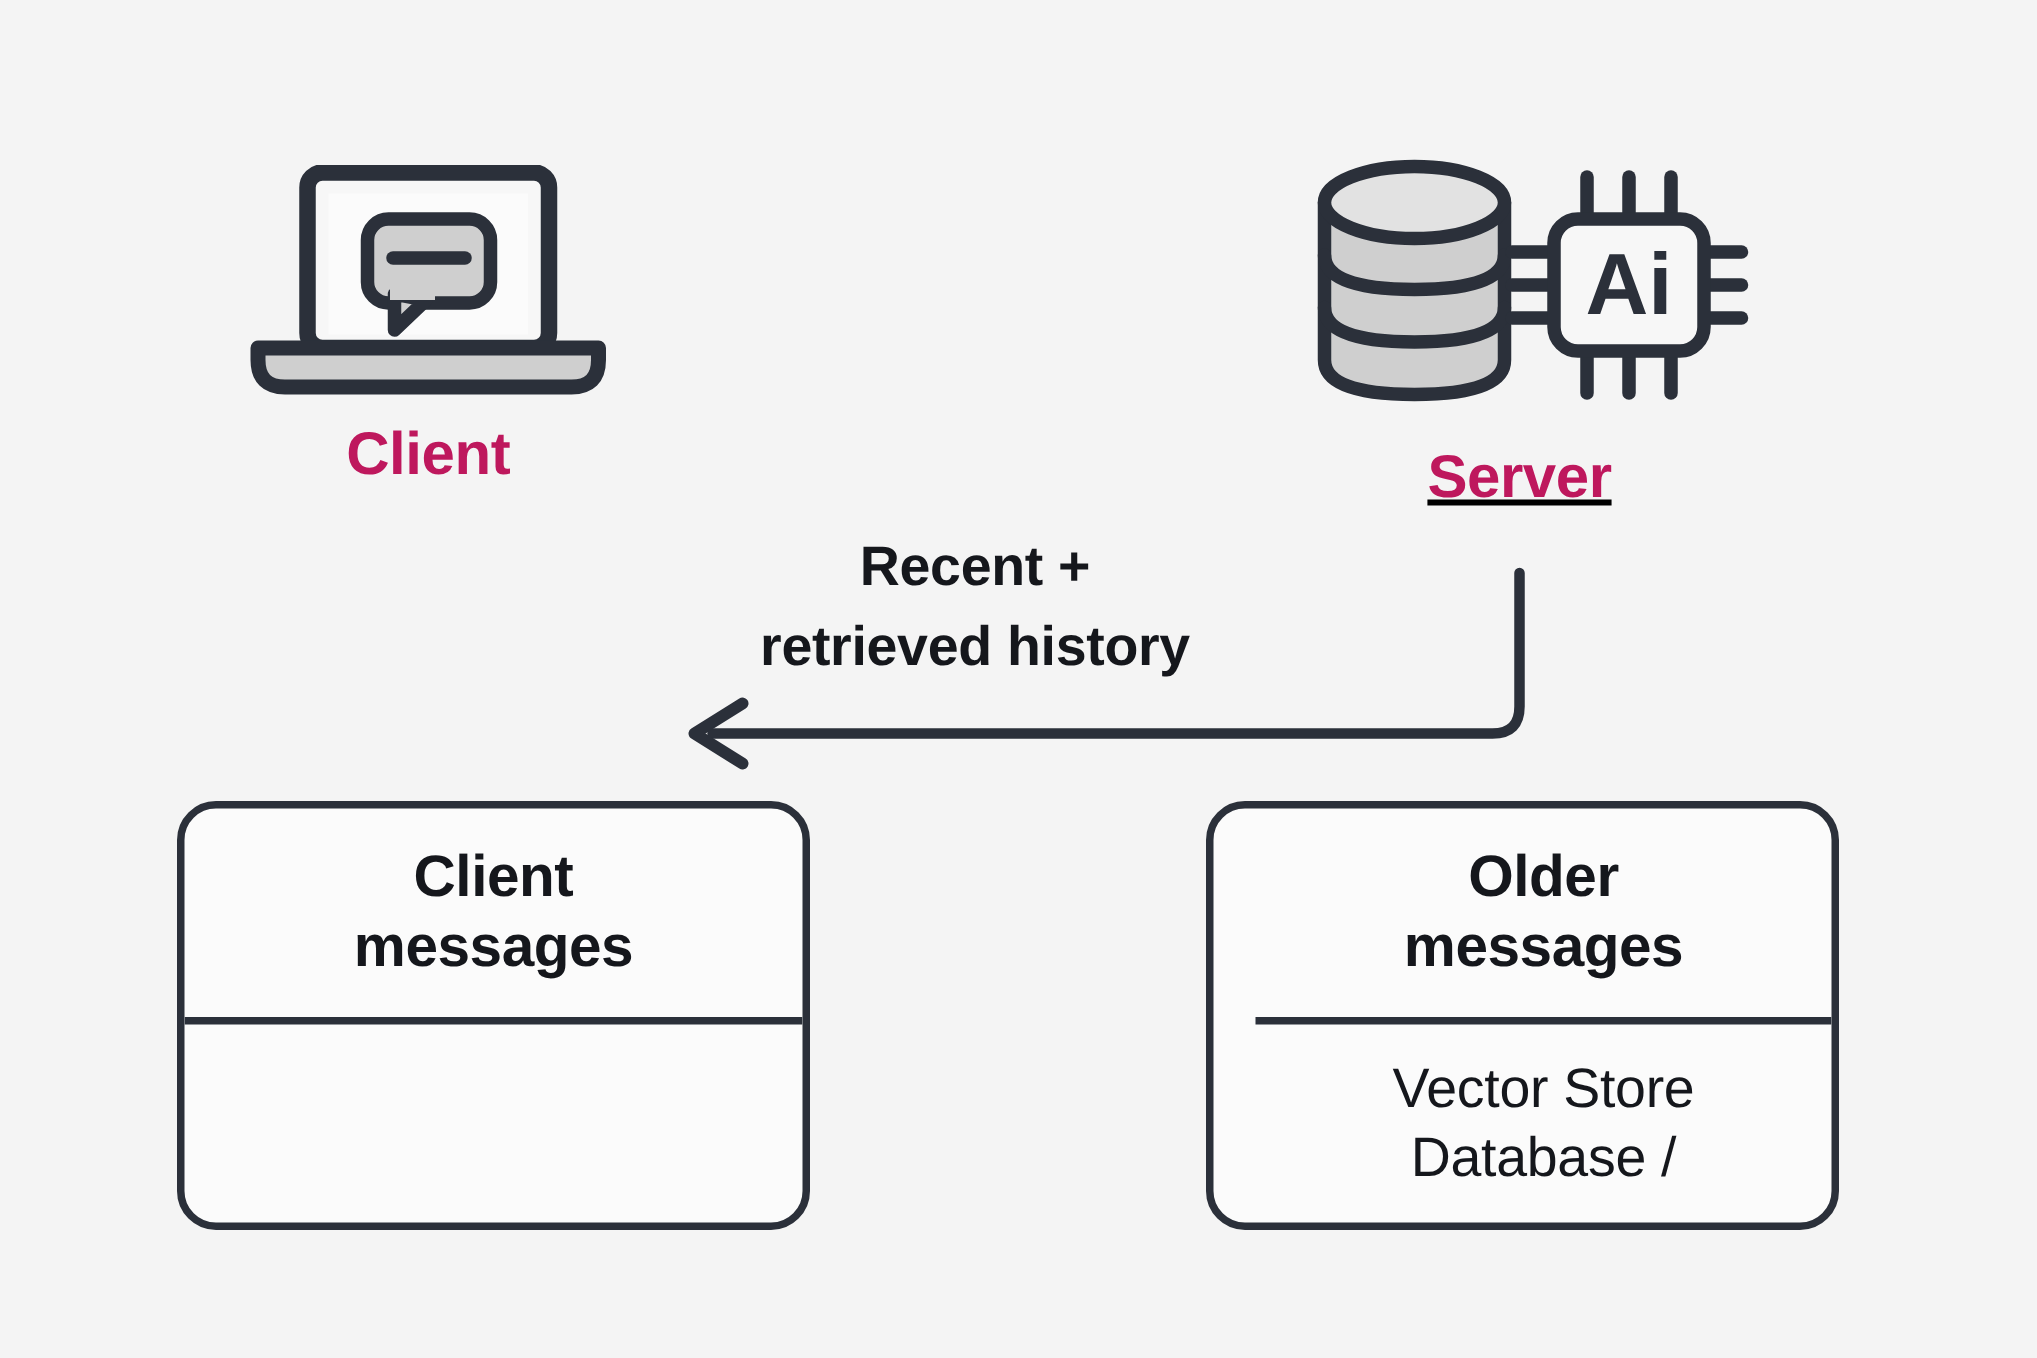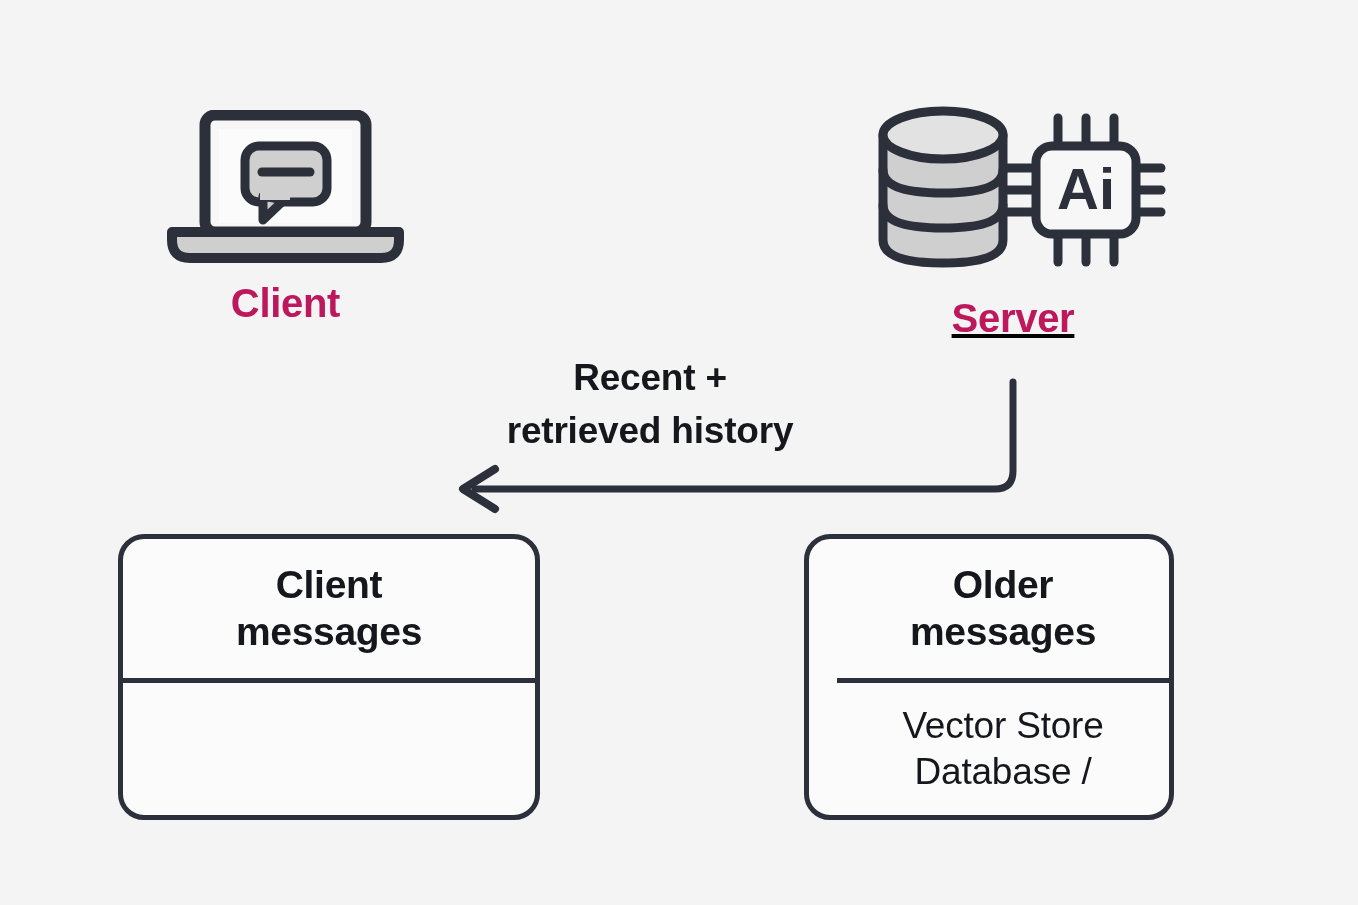--- a/index.html
+++ b/index.html
@@ -70,21 +70,21 @@
     position: absolute;
     box-sizing: border-box;
     background: #fbfbfb;
     border: 5px solid #2b303a;
     border-radius: 26px;
     display: flex;
     flex-direction: column;
     overflow: hidden;
   }
   #box-recent { left: 118px; top: 534px; width: 422px; height: 286px; }
-  #box-older  { left: 804px; top: 534px; width: 370px; height: 286px; padding-left: 28px; }
+  #box-older  { left: 804px; top: 534px; width: 422px; height: 286px; padding-left: 28px; }
 
   .box-header {
     flex: 0 0 144px;
     display: flex;
     align-items: center;
     justify-content: center;
     text-align: center;
     font-size: 39px;
     font-weight: bold;
     color: #15171c;

